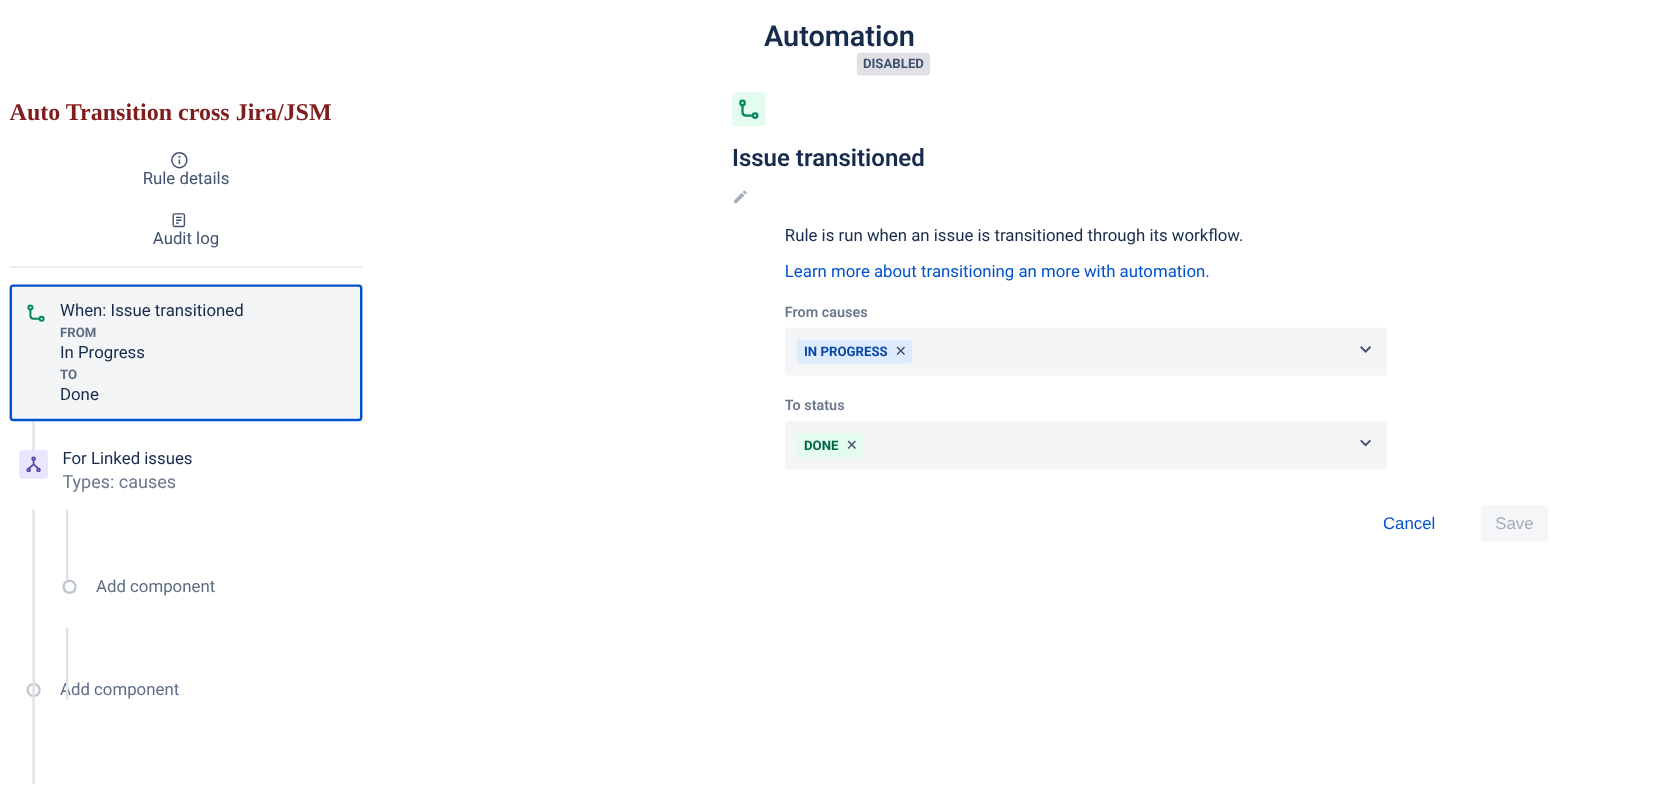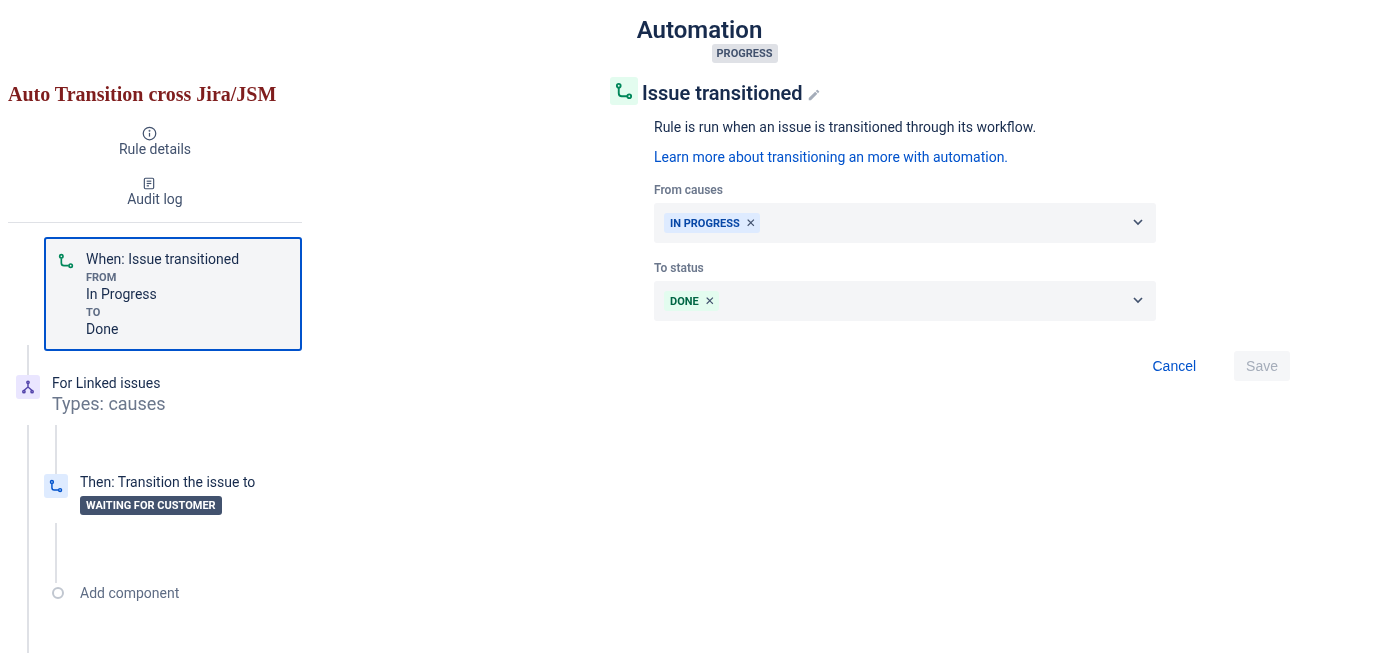--- a/index.html
+++ b/index.html
@@ -67,21 +67,20 @@
       border: none;
       border-top: 1px solid #DFE1E6;
       margin: 6px 0 14px 0;
     }
 
     
     .chain { position: relative; }
     .card {
       border-radius: 3px;
       position: relative;
-      margin-left: 36px;
     }
     .trigger-card {
       border: 2px solid #0052CC;
       background: #F4F5F7;
       padding: 12px 12px 12px 40px;
       position: relative;
     }
     .trigger-card .trigger-ic {
       position: absolute;
       left: 10px; top: 12px;
@@ -104,21 +103,21 @@
     }
     .branch-ic {
       width: 24px; height: 24px;
       background: #EAE6FF;
       border-radius: 3px;
       display: flex; align-items: center; justify-content: center;
       flex-shrink: 0;
       margin-right: 12px;
     }
     .branch-title { font-size: 14px; color: #172B4D; }
-    .branch-sub { font-size: 18px; color: #6B778C; margin-top: 2px; }
+    .branch-sub { font-size: 15px; color: #6B778C; margin-top: 2px; }
 
     .action-card {
       margin-left: 36px;
       margin-top: 60px;
       position: relative;
     }
     .action-head { display: flex; align-items: flex-start; }
     .action-ic {
       width: 24px; height: 24px;
       background: #DEEBFF;
@@ -171,22 +170,23 @@
     .c4 { left: 19px; top: 188px; height: 228px; }
 
     
     .right {
       margin-left: 300px;
       width: 680px;
       padding-top: 6px;
     }
     .panel-head {
       display: flex;
-      align-items: flex-end;
-      gap: 4px;
+      align-items: flex-start;
+      gap: 14px;
+      flex-direction: column;
     }
     .panel-ic {
       width: 28px; height: 28px;
       background: #E3FCEF;
       border-radius: 3px;
       display: flex; align-items: center; justify-content: center;
     }
     .panel-title {
       font-size: 20px;
       font-weight: 600;
@@ -280,21 +280,21 @@
     .btn-save {
       background: #091E420A;
       color: #A5ADBA;
     }
   </style>
 </head>
 <body>
 
 <div class="page-header">
   <h1 class="page-title">Automation</h1>
-  <span class="disabled-badge">PROGRESS</span>
+  <span class="disabled-badge">DISABLED</span>
 </div>
 
 <div class="container">
 
   <div class="left">
     <div class="rule-name">Auto Transition cross Jira/JSM</div>
 
     <ul class="nav-list">
       <li class="nav-item">
         <span class="ic">
@@ -352,35 +352,20 @@
                 <path d="M12 6 L12 12 M12 12 L5 18 M12 12 L19 18"></path>
               </svg>
           </span>
           <div>
             <div class="branch-title">For Linked issues</div>
             <div class="branch-sub">Types: causes</div>
           </div>
         </div>
       </div>
 
-      <div class="card action-card">
-        <div class="action-head">
-          <span class="action-ic">
-            <svg width="14" height="14" viewBox="0 0 24 24" fill="none" stroke="#0052CC" stroke-width="2.5">
-                <circle cx="5" cy="5" r="2.5"></circle>
-                <circle cx="19" cy="19" r="2.5"></circle>
-                <path d="M5 8 L5 15 Q5 19 9 19 L16 19"></path>
-              </svg>
-          </span>
-          <div>
-            <div class="action-title">Then: Transition the issue to</div>
-            <span class="status-chip">WAITING FOR CUSTOMER</span>
-          </div>
-        </div>
-      </div>
 
       <div class="add-comp add-comp-inner">
         <span class="circle"></span>
         <span>Add component</span>
       </div>
 
       <div class="add-comp add-comp-outer">
         <span class="circle"></span>
         <span>Add component</span>
       </div>

